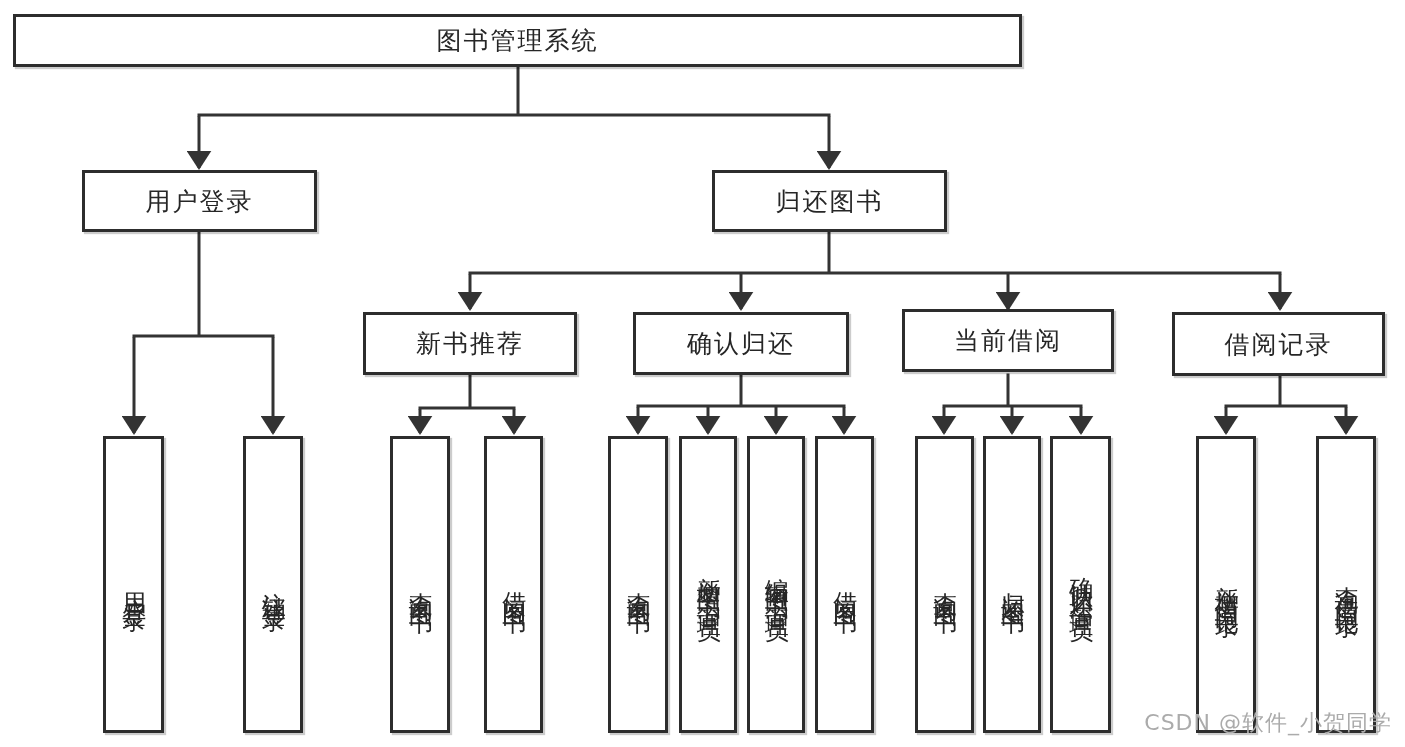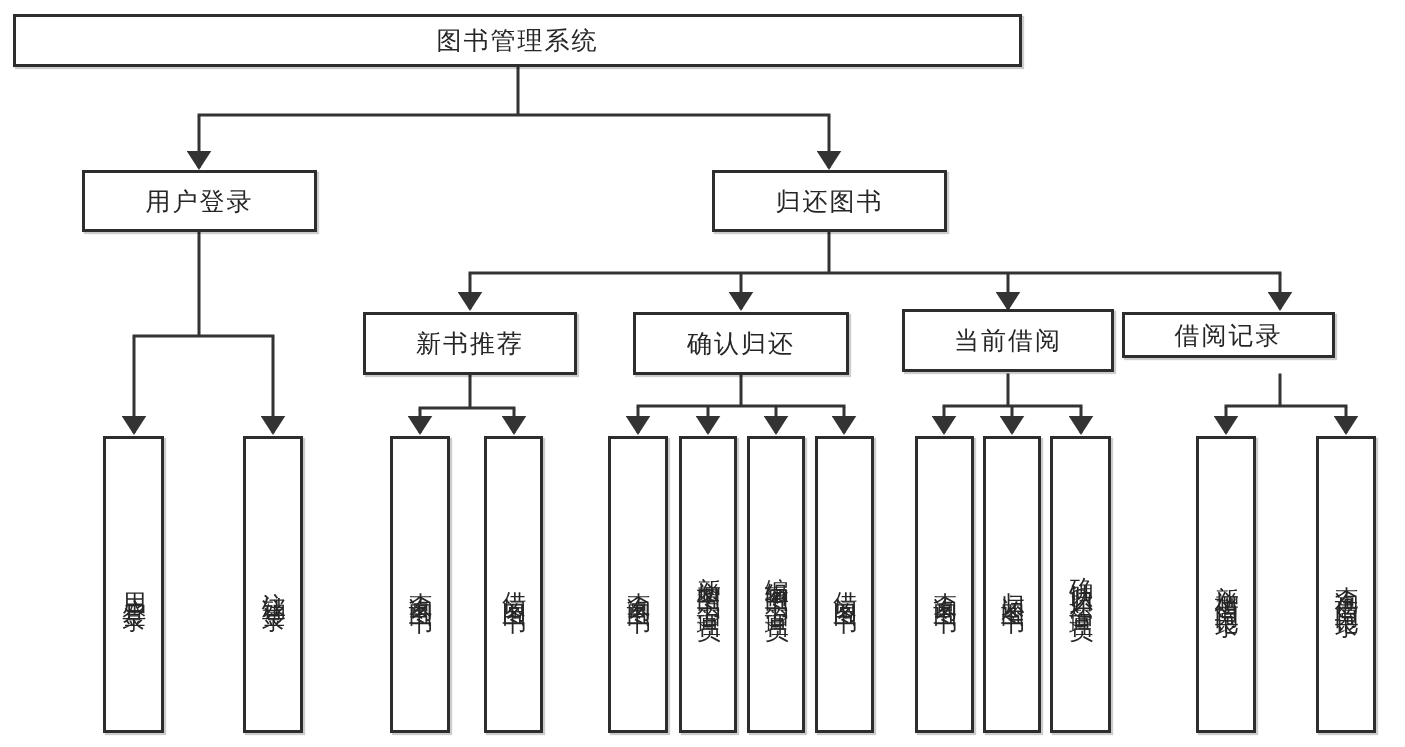--- a/index.html
+++ b/index.html
@@ -108,21 +108,21 @@
   </svg>
 
   <div class="box hbox" style="left:13px;top:14px;width:1009px;height:53px;">图书管理系统</div>
 
   <div class="box hbox" style="left:82px;top:170px;width:235px;height:62px;">用户登录</div>
   <div class="box hbox" style="left:712px;top:170px;width:235px;height:62px;">归还图书</div>
 
   <div class="box hbox" style="left:363px;top:312px;width:214px;height:63px;font-family:Liberation Serif, serif;">新书推荐</div>
   <div class="box hbox" style="left:633px;top:312px;width:216px;height:63px;">确认归还</div>
   <div class="box hbox" style="left:902px;top:309px;width:212px;height:63px;">当前借阅</div>
-  <div class="box hbox" style="left:1122px;top:312px;width:213px;height:46px;">借阅记录</div>
+  <div class="box hbox" style="left:1172px;top:312px;width:213px;height:64px;">借阅记录</div>
 
   <div class="box vbox" style="left:103px;top:436px;width:61px;height:297px;">
     <span>用户登录</span>
   </div>
   <div class="box vbox" style="left:243px;top:436px;width:60px;height:297px;">
     <span>注销登录</span>
   </div>
 
   <div class="box vbox" style="left:390px;top:436px;width:60px;height:297px;">
     <span>查询图书</span>
@@ -154,14 +154,15 @@
     <span>确认归还（管理员）</span>
   </div>
 
   <div class="box vbox" style="left:1196px;top:436px;width:60px;height:297px;">
     <span>新增借阅记录</span>
   </div>
   <div class="box vbox" style="left:1316px;top:436px;width:60px;height:297px;">
     <span>查询借阅记录</span>
   </div>
 
+  <div id="watermark">CSDN @软件_小贺同学</div>
 
 </div>
 
 </body></html>

